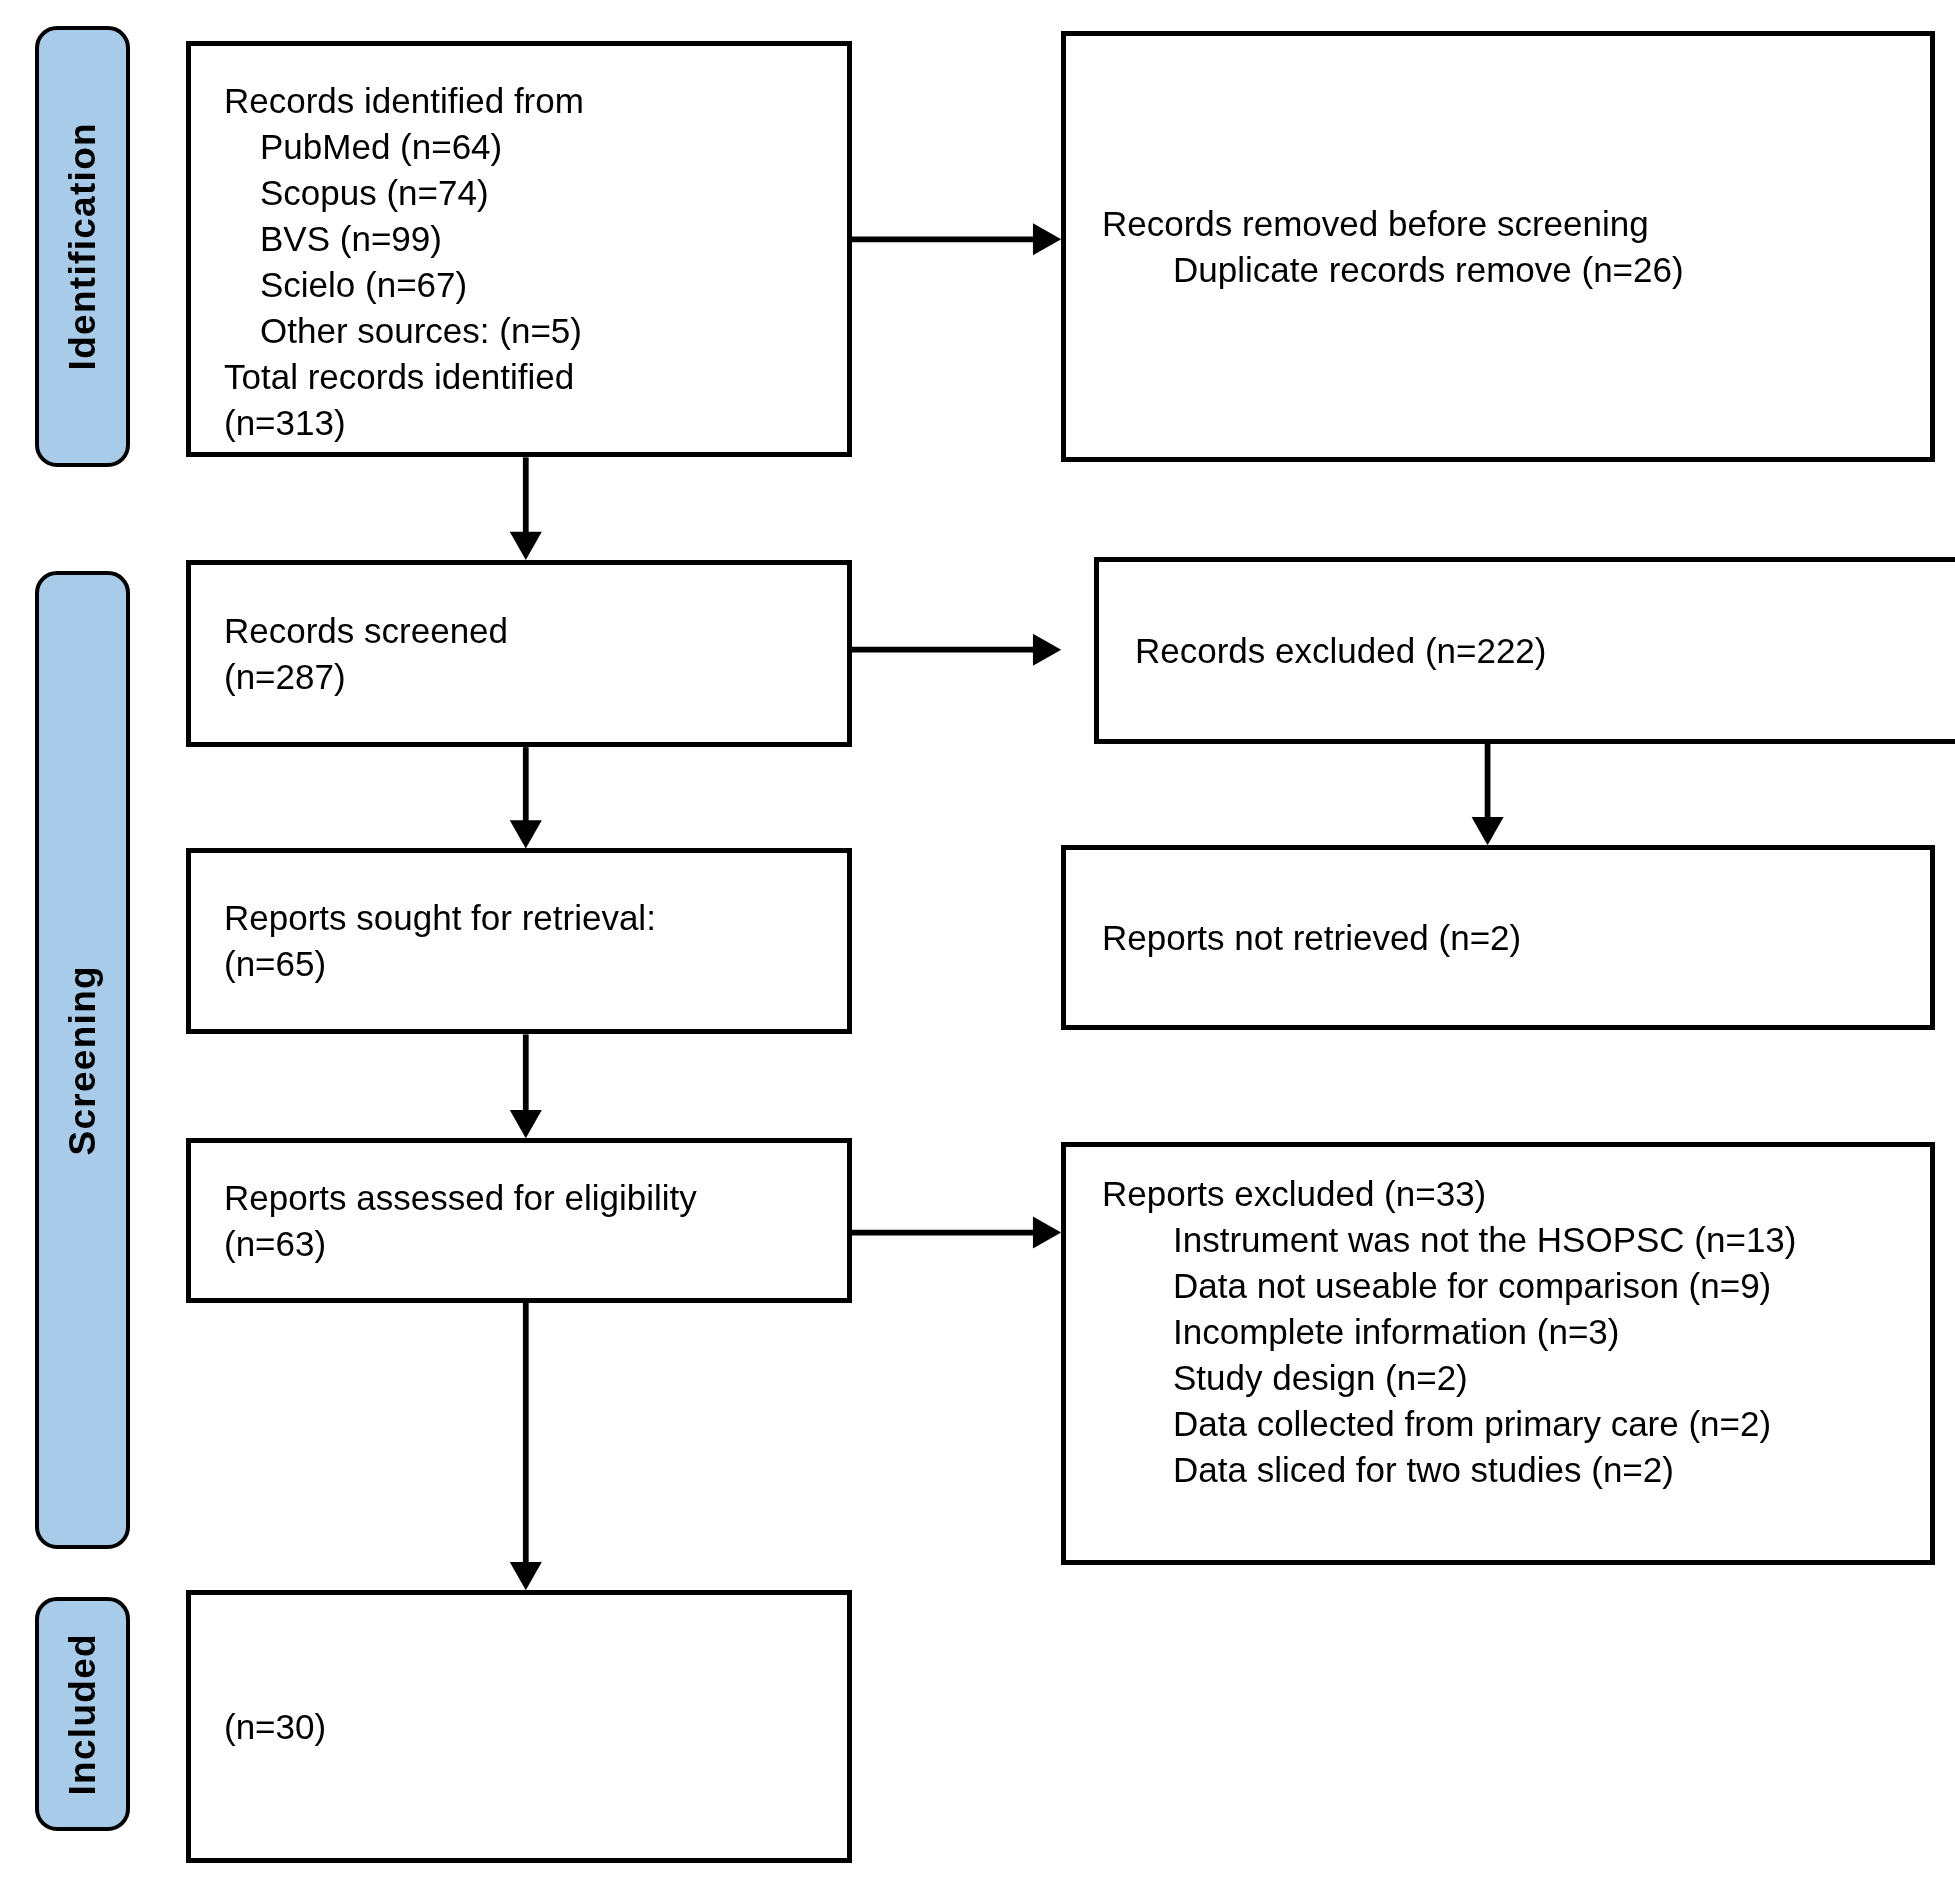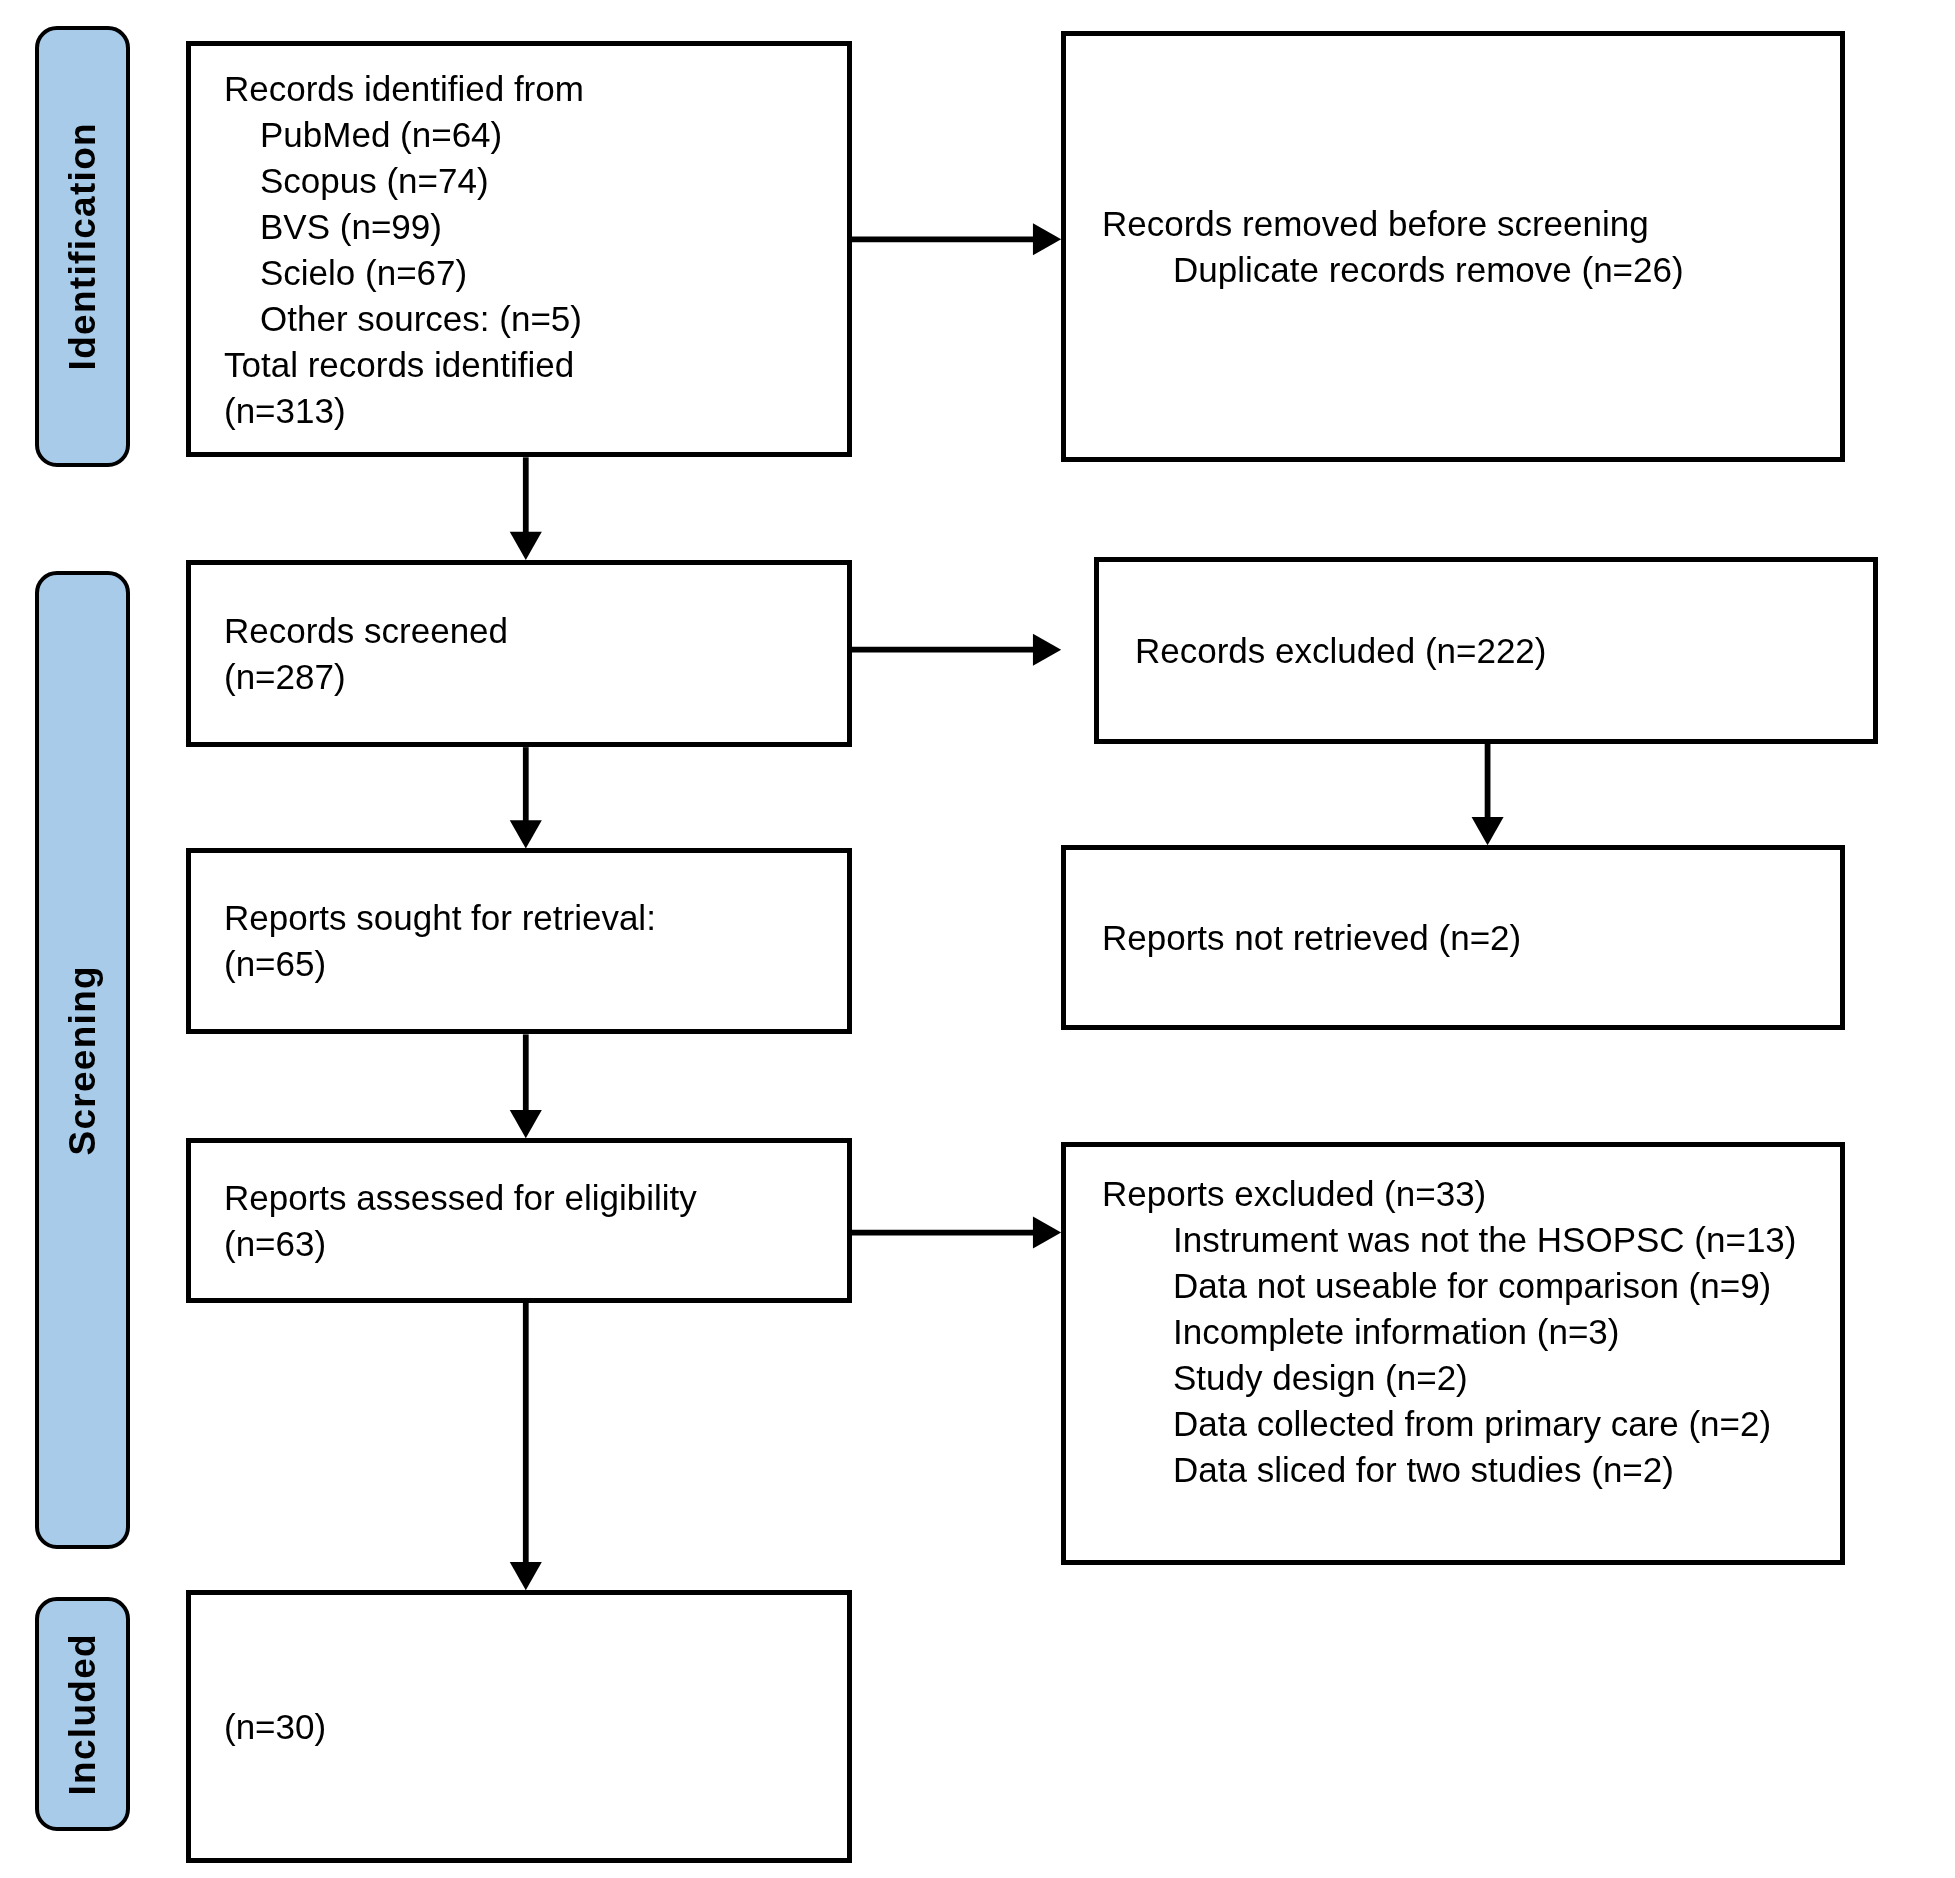--- a/index.html
+++ b/index.html
@@ -44,25 +44,25 @@
     border: 5.1px solid var(--box-border, #000000);
     box-sizing: border-box;
     display: flex;
     flex-direction: column;
     color: #000;
     font-size: 35px;
     line-height: 46px;
   }
   .fbox.v-center { justify-content: center; }
   .colA { left: 186px; width: 666px; padding-left: 33px; padding-right: 19px; }
-  .colB { left: 1061px; width: 784px; padding-left: 36px; padding-right: 27px; }
+  .colB { left: 1061px; width: 874px; padding-left: 36px; padding-right: 27px; }
   .line { white-space: nowrap; }
   .indent-a { margin-left: 36px; }
   .indent-b { margin-left: 71px; }
-  #box-records-identified { top: 41px;  height: 416px; padding-top: 20px; }
+  #box-records-identified { top: 41px;  height: 416px; padding-top: 32px; }
   #box-records-screened   { top: 560px; height: 187px; }
   #box-reports-sought     { top: 848px; height: 186px; }
   #box-reports-assessed   { top: 1138px; height: 165px; }
   #box-studies-included   { top: 1590px; height: 273px; }
   #box-records-removed    { top: 31px;  height: 431px; }
   #box-records-excluded   { top: 557px; height: 187px; margin-left: 33px; }
   #box-reports-not-retrieved { top: 845px; height: 185px; }
   #box-reports-excluded   { top: 1142px; height: 423px; padding-top: 24.4px; }
   #stage-identification { top: 26px;   height: 441px; }
   #stage-screening      { top: 571px;  height: 978px; }

